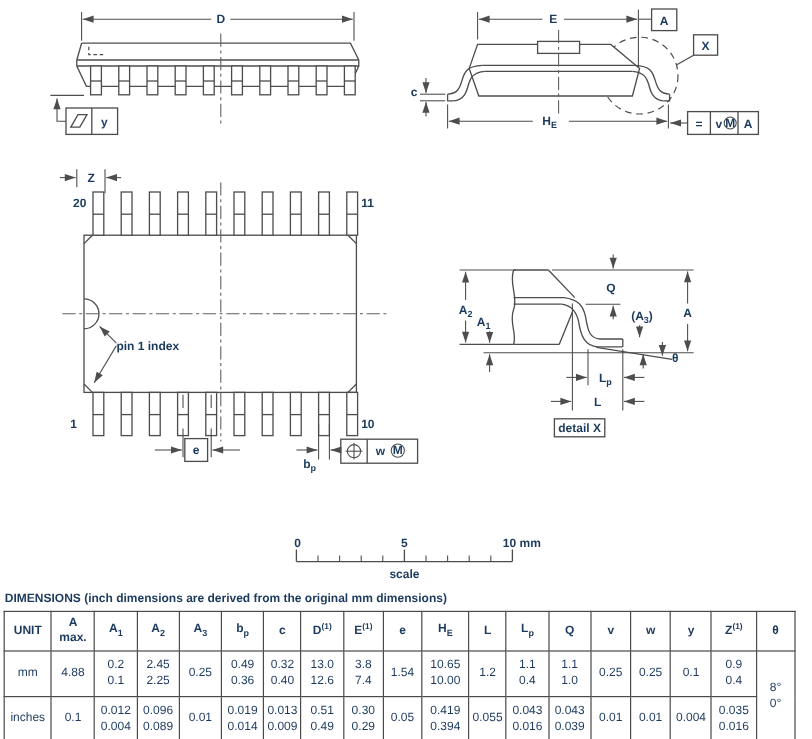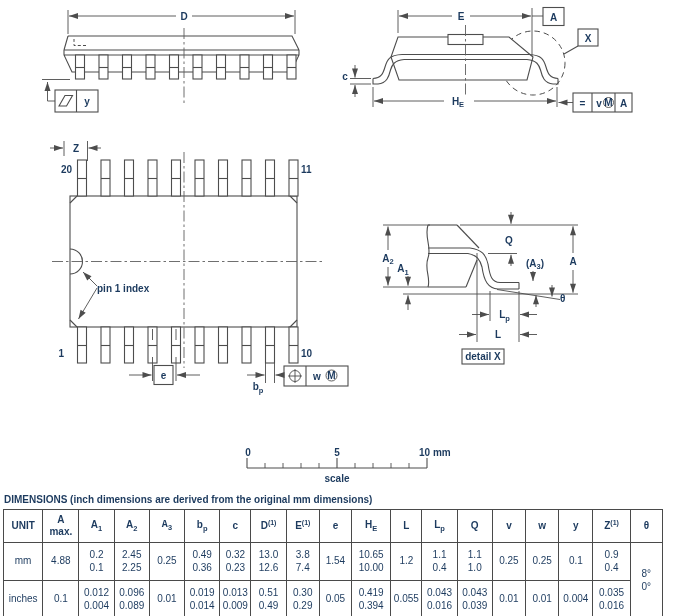--- a/index.html
+++ b/index.html
@@ -302,21 +302,21 @@
 
 <div id="table-title" data-name="table-title">DIMENSIONS (inch dimensions are derived from the original mm dimensions)</div>
 <div id="table-wrap" data-name="table-container">
   <table data-name="dimensions-table">
     <thead data-name="table-header">
         <tr data-name="header-row">
           <th data-name="column-header" style="width: 38px;">UNIT</th>
           <th data-name="column-header" style="width: 35px;">A<br>max.</th>
           <th data-name="column-header" style="width: 34px;">A<sub>1</sub></th>
           <th data-name="column-header" style="width: 34px;">A<sub>2</sub></th>
-          <th data-name="column-header" style="width: 34px; font-family: Liberation Mono, monospace;">A<sub>3</sub></th>
+          <th data-name="column-header" style="width: 34px;">A<sub>3</sub></th>
           <th data-name="column-header" style="width: 34px;">b<sub>p</sub></th>
           <th data-name="column-header" style="width: 30px;">c</th>
           <th data-name="column-header" style="width: 34px;">D<sup>(1)</sup></th>
           <th data-name="column-header" style="width: 32px;">E<sup>(1)</sup></th>
           <th data-name="column-header" style="width: 31px;">e</th>
           <th data-name="column-header" style="width: 38px;">H<sub>E</sub></th>
           <th data-name="column-header" style="width: 30px;">L</th>
           <th data-name="column-header" style="width: 34px;">L<sub>p</sub></th>
           <th data-name="column-header" style="width: 34px;">Q</th>
           <th data-name="column-header" style="width: 32px;">v</th>
@@ -331,21 +331,21 @@
           <td data-name="unit-cell">mm</td>
           <td data-name="value-cell">4.88</td>
           <td data-name="value-cell">0.2
 0.1</td>
           <td data-name="value-cell">2.45
 2.25</td>
           <td data-name="value-cell">0.25</td>
           <td data-name="value-cell">0.49
 0.36</td>
           <td data-name="value-cell">0.32
-0.23</td>
+0.40</td>
           <td data-name="value-cell">13.0
 12.6</td>
           <td data-name="value-cell">3.8
 7.4</td>
           <td data-name="value-cell">1.54</td>
           <td data-name="value-cell">10.65
 10.00</td>
           <td data-name="value-cell">1.2</td>
           <td data-name="value-cell">1.1
 0.4</td>

